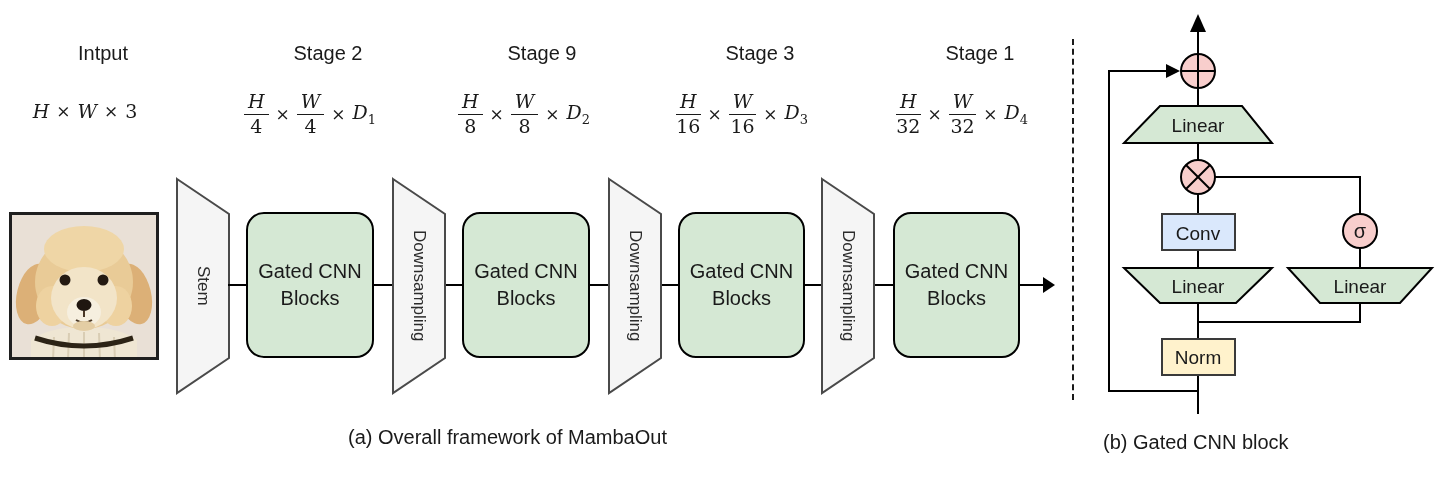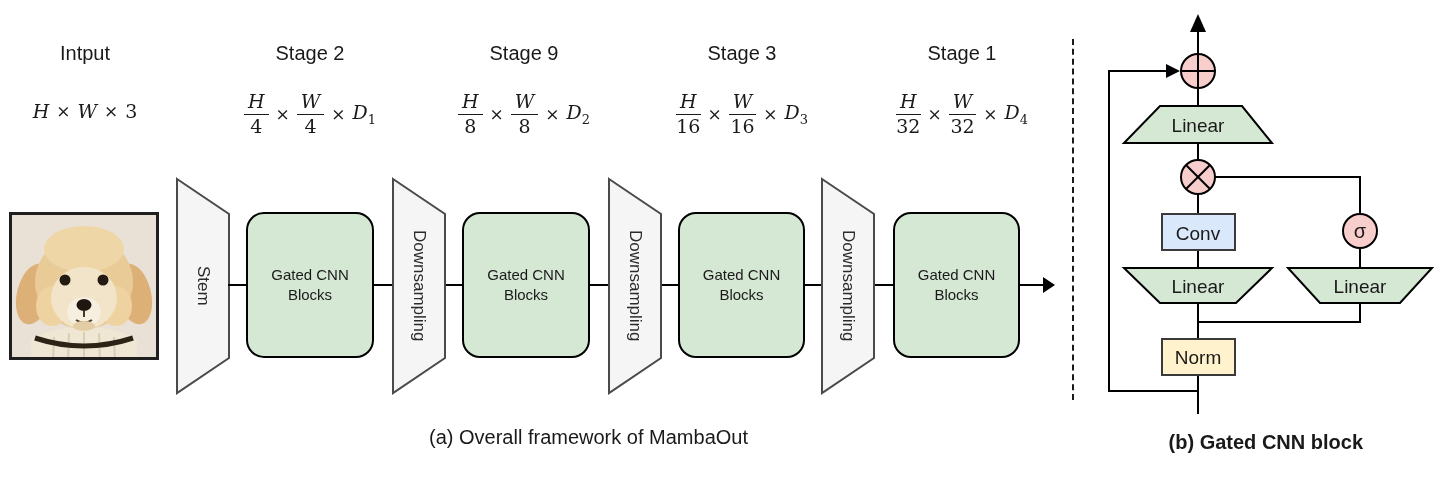--- a/index.html
+++ b/index.html
@@ -9,21 +9,21 @@
     width: 1440px;
     height: 478px;
     background: #ffffff;
     font-family: "Liberation Sans", sans-serif;
     color: #1a1a1a;
     overflow: hidden;
   }
 
   
   .hdr-col { position: absolute; top: 0; text-align: center; }
-  .hdr-label { position: absolute; top: 42px; width: 100%; font-size: 20px; color: #1a1a1a; }
+  .hdr-label { position: absolute; top: 42px; width: 100%; font-size: 20px; color: #1a1a1a; margin-left: 18px; }
   .math-row {
     position: absolute; top: 86px; width: 100%; height: 56px;
     display: flex; align-items: center; justify-content: center;
     font-family: "DejaVu Serif", serif; font-size: 19px;
   }
   .math-row.simple { top: 96px; height: 30px; }
   .it { font-style: italic; }
   .times { font-style: normal; font-size: 17px; padding: 0 7px; }
   .frac { display: inline-block; text-align: center; }
   .frac .num { display: block; font-style: italic; padding: 0 4px 1px 4px; border-bottom: 1.6px solid #1a1a1a; line-height: 1.15; }
@@ -33,32 +33,32 @@
   
   .trap-svg { position: absolute; overflow: visible; }
   .vlabel {
     position: absolute; display: flex; align-items: center; justify-content: center;
     writing-mode: vertical-rl; font-size: 17px; color: #2b2b2b; pointer-events: none;
   }
   .block {
     position: absolute; width: 128px; height: 146px; top: 212px;
     background: #d5e8d4; border: 2px solid #000000; border-radius: 18px;
     display: flex; flex-direction: column; align-items: center; justify-content: center;
-    font-size: 15px; line-height: 1.35; text-align: center;
+    font-size: 20px; line-height: 1.35; text-align: center;
   }
   .hline { position: absolute; top: 284px; height: 2px; background: #000000; }
   .arrowhead {
     position: absolute; width: 0; height: 0; top: 277px;
     border-left: 12px solid #000000; border-top: 8px solid transparent; border-bottom: 8px solid transparent;
   }
   .divider {
     position: absolute; left: 1072px; top: 39px; height: 361px; width: 0;
     border-left: 2px dashed #1a1a1a;
   }
-  .caption { position: absolute; font-size: 20px; text-align: right; color: #1a1a1a; }
+  .caption { position: absolute; font-size: 20px; text-align: left; color: #1a1a1a; }
 
   .dog-svg { position: absolute; left: 9px; top: 212px; }
 
   .gated-svg { position: absolute; left: 1080px; top: 0; }
   .gated-svg text {
     font-family: "Liberation Sans", sans-serif; font-size: 19px; fill: #1a1a1a;
     text-anchor: middle;
   }
 </style>
 </head>
@@ -269,15 +269,15 @@
       <text x="280" y="293">Linear</text>
     </g>
 
     <g>
       <rect x="82" y="339" width="73" height="36" stroke="#3a3a3a" stroke-width="2" fill="#fff2cc"></rect>
       <text x="118" y="364">Norm</text>
     </g>
   </svg>
 
   <div class="caption" style="left:348px; top:426px; width:400px;">(a) Overall framework of MambaOut</div>
-  <div class="caption" style="left:1103px; top:431px; width:260px;font-weight:bold;">(b) Gated CNN block</div>
+  <div class="caption" style="left:1103px; top:431px; width:260px;">(b) Gated CNN block</div>
 
 </div>
 
 </body></html>

